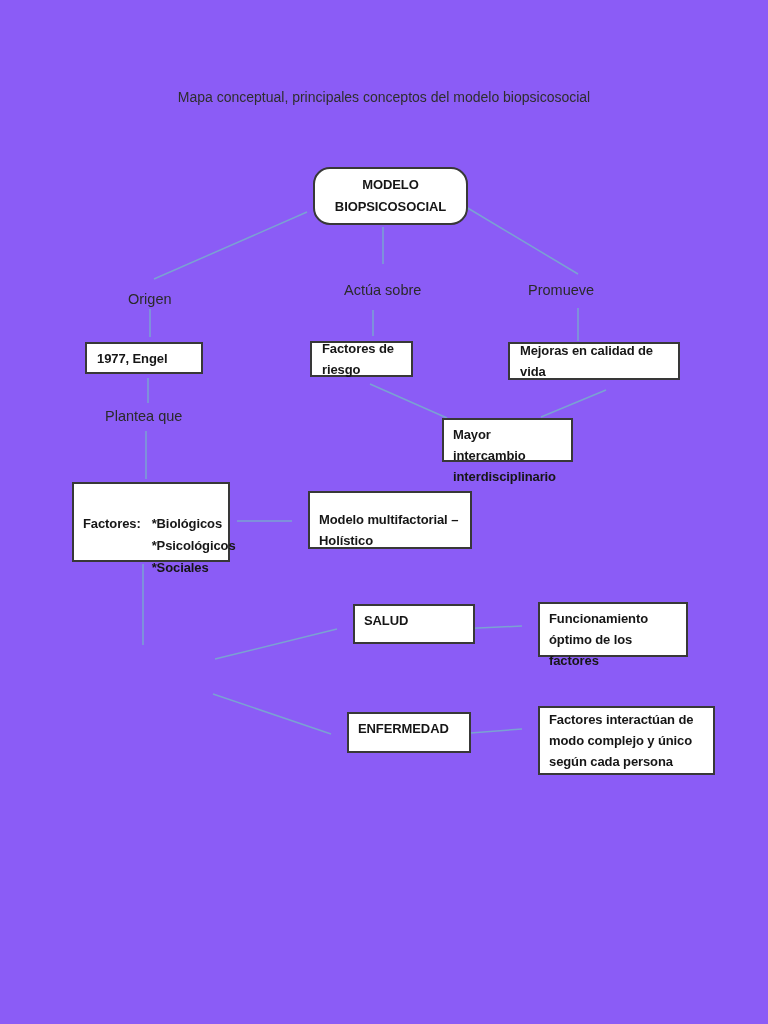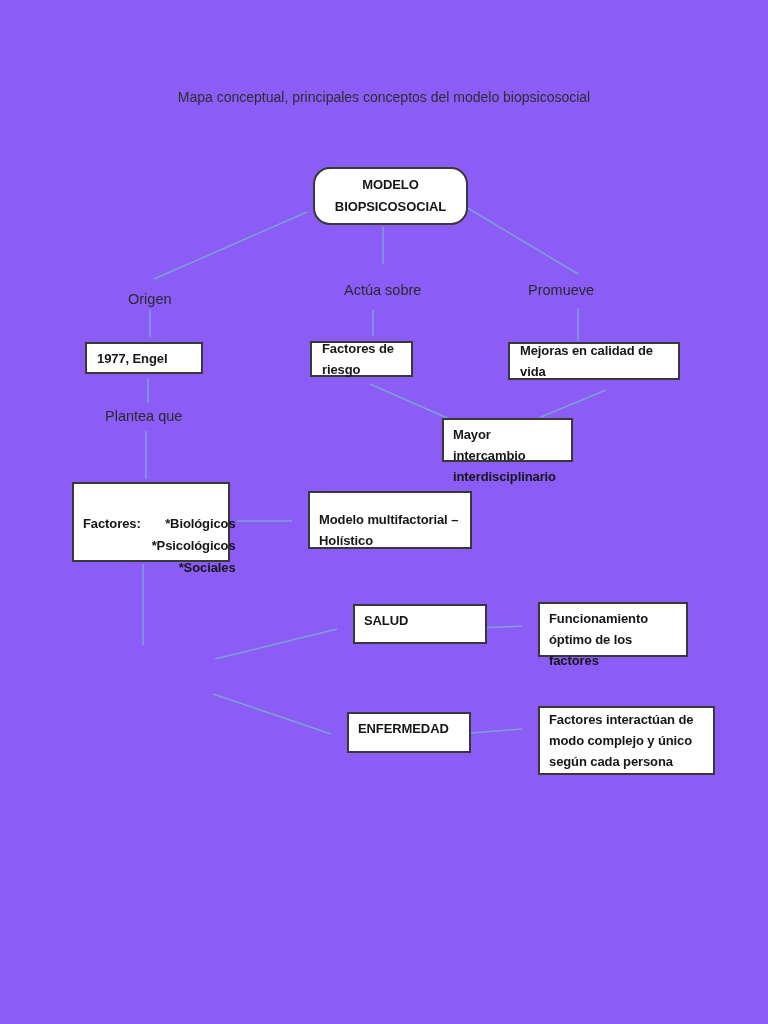--- a/index.html
+++ b/index.html
@@ -19,21 +19,21 @@
   }
   .box{
     position:absolute;border:2px solid #383838;background:#fff;
     font-weight:bold;font-size:13px;line-height:21px;color:#161616;
     letter-spacing:-0.1px;box-sizing:border-box;white-space:pre-line;
   }
   .box.center{display:flex;align-items:center;justify-content:center;text-align:center;line-height:22px;border-radius:17px;}
   .box.vcenter{display:flex;align-items:center;padding-left:10px;}
   .box.pad{padding:4px 9px;margin-left:15px;}
   .factores-row{display:flex;gap:11px;padding:8px 9px;line-height:22px;}
-  .factores-items{display:flex;flex-direction:column;text-align:right;}
+  .factores-items{display:flex;flex-direction:column;}
 </style>
 </head>
 <body>
 
 <div class="page">
 
   <svg class="edges" viewBox="0 0 768 1024" stroke="#7aa2d2" stroke-width="1.5">
     <line x1="307" y1="212" x2="154" y2="279"></line>
     <line x1="383" y1="227" x2="383" y2="264"></line>
     <line x1="466" y1="207" x2="578" y2="274"></line>
@@ -78,21 +78,21 @@
         <span>*Psicológicos</span>
         <span>*Sociales</span>
       </span>
     </div>
   </div>
 
   <div class="box pad" style="left:293px;top:491px;width:164px;height:58px;padding-top:16px;">Modelo multifactorial –
 Holístico</div>
 
 
-  <div class="box pad" style="left:338px;top:604px;width:134px;height:40px;">SALUD</div>
+  <div class="box pad" style="left:338px;top:604px;width:122px;height:40px;">SALUD</div>
   <div class="box pad" style="left:523px;top:602px;width:150px;height:55px;">Funcionamiento
 óptimo de los factores</div>
 
   <div class="box pad" style="left:332px;top:712px;width:124px;height:41px;">ENFERMEDAD</div>
   <div class="box pad" style="left:523px;top:706px;width:177px;height:69px;padding-top:1px;">Factores interactúan de
 modo complejo y único
 según cada persona</div>
 
 </div>
 

